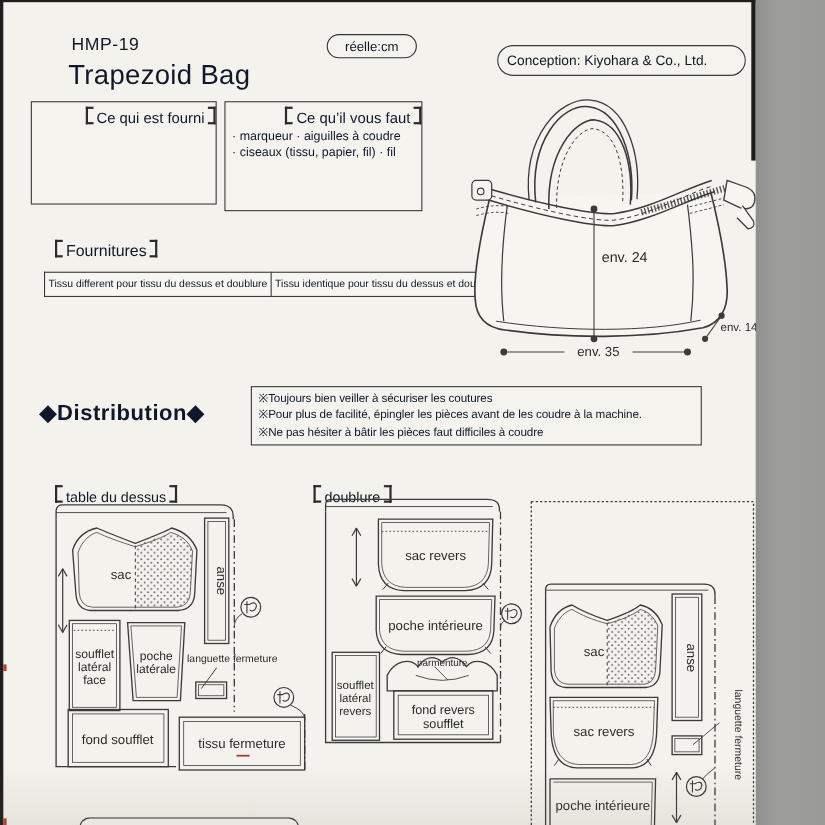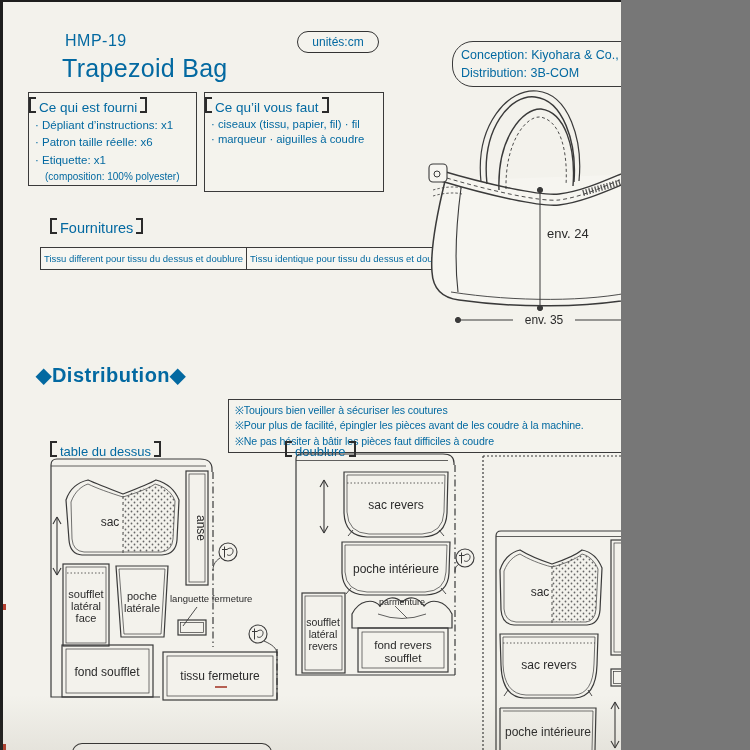--- a/index.html
+++ b/index.html
@@ -1,31 +1,31 @@
 <!DOCTYPE html>
 <html><head>
 <meta charset="utf-8">
 <style>
   html,body{margin:0;padding:0;background:#777;}
-  .screen{position:relative;width:621px;height:750px;overflow:hidden;
-          background:#f3f2ec;font-family:"Liberation Sans",sans-serif;color:#0369a1;}
+  .screen{position:relative;width:750px;height:750px;overflow:hidden;
+          background:#f3f2ec;font-family:"Liberation Sans",sans-serif;color:#0f172a;}
   .abs{position:absolute;}
   svg{font-family:"Liberation Sans",sans-serif;}
   svg text{fill:#2b2b2b;}
   
   .lb,.rb{display:inline-block;width:5px;height:12px;border:2.5px solid #2b2b2b;vertical-align:-1px;}
   .lb{border-right:none;margin-right:3px;}
   .rb{border-left:none;margin-left:3px;}
   .box{border:1.5px solid #3a3a3a;background:#f4f3ed;}
   .code{font-size:16px;letter-spacing:.5px;}
   .title{font-size:25px;letter-spacing:.3px;}
   .pill{border:1.5px solid #333;border-radius:12px;text-align:center;
         font-size:12px;line-height:20px;background:#f4f3ed;}
   .concept{font-size:12.5px;line-height:1.45;padding:4px 8px;border-radius:21px;}
-  .boxtitle{font-size:13.5px;text-align:left;margin:4px 0 2px 0;}
+  .boxtitle{font-size:13.5px;text-align:right;margin:4px 0 2px 0;}
   .items{font-size:11.5px;line-height:1.5;padding:0 6px;}
   .subnote{font-size:10px;padding-left:10px;}
   .flabel{font-size:14.5px;}
   table.ftab{border-collapse:collapse;width:377px;background:#f7f6f1;}
   table.ftab th,table.ftab td{border:1.4px solid #3a3a3a;}
   table.ftab th{font-weight:normal;font-size:9.5px;white-space:nowrap;padding:5px 3px;background:#f7f6f1;margin-top:39px;}
   table.ftab td{font-size:10.5px;line-height:1.5;padding:4px 6px;vertical-align:top;}
   .notes{font-size:10.6px;line-height:1.45;padding:3px 6px;white-space:nowrap;letter-spacing:-0.1px;}
   .insthead{font-size:20px;font-weight:bold;letter-spacing:.5px;}
   .stepnum{display:inline-block;width:15px;height:15px;border:1.3px solid #262626;border-radius:50%;
@@ -44,55 +44,48 @@
 
 <div class="screen">
 
   <div class="abs edge-dark" style="left:0;top:0;width:687px;height:2px;"></div>
   <div class="abs edge-dark" style="left:0;top:0;width:3px;height:750px;"></div>
   <div class="abs redmark" style="left:3px;top:604px;width:3px;height:6px;"></div>
   <div class="abs redmark" style="left:3px;top:744px;width:3px;height:6px;"></div>
 
   <div class="abs code" style="left:65px;top:32px;">HMP-19</div>
   <div class="abs title" style="left:62px;top:54px;">Trapezoid Bag</div>
-  <div class="abs pill" style="left:297px;top:31px;width:80px;height:20px;">unités:cm</div>
+  <div class="abs pill" style="left:297px;top:31px;width:80px;height:20px;">réelle:cm</div>
   <div class="abs box concept" style="left:452px;top:41px;width:208px;">
     <div>Conception:  Kiyohara &amp; Co., Ltd.</div>
-    <div>Distribution:  3B-COM</div>
   </div>
 
   <div class="abs box" style="left:28px;top:92px;width:167px;height:92px;">
     <div class="boxtitle"><span class="lb"></span><span>Ce qui est fourni</span><span class="rb"></span></div>
-    <div class="items">
-      <div>· Dépliant d’instructions: x1</div>
-      <div>· Patron taille réelle: x6</div>
-      <div>· Etiquette: x1</div>
-      <div class="subnote">(composition:  100% polyester)</div>
-    </div>
   </div>
 
   <div class="abs box" style="left:204px;top:92px;width:178px;height:98px;">
     <div class="boxtitle"><span class="lb"></span><span>Ce qu’il vous faut</span><span class="rb"></span></div>
     <div class="items" style="font-size:11.3px;line-height:1.35;">
+      <div>· marqueur · aiguilles à coudre</div>
       <div>· ciseaux (tissu, papier, fil)  · fil</div>
-      <div>· marqueur · aiguilles à coudre</div>
     </div>
   </div>
 
   <div class="abs flabel" style="left:50px;top:218px;"><span class="lb"></span><span>Fournitures</span><span class="rb"></span></div>
   <table class="ftab abs" style="left:40px;top:247px;">
     <tbody>
         <tr>
       <th style="width:206px;">Tissu different pour tissu du dessus et doublure</th>
       <th style="width:171px;">Tissu identique pour tissu du dessus et doublure</th>
     </tr>
   </tbody>
     </table>
 
-  <div class="abs box notes" style="left:228px;top:351px;width:396px;margin-top:48px;">
+  <div class="abs box notes" style="left:228px;top:351px;width:396px;">
     <div>※Toujours bien veiller à sécuriser les coutures</div>
     <div>※Pour plus de facilité, épingler les pièces avant de les coudre à la machine.</div>
     <div>※Ne pas hésiter à bâtir les pièces faut difficiles à coudre</div>
   </div>
 
   <div class="abs insthead" style="left:36px;top:363px;">◆Distribution◆</div>
 
   <svg class="abs" style="left:425px;top:86px;overflow:visible;" width="270" height="258" viewBox="0 0 270 258">
     <g fill="none" stroke="#3a3a3a">
 

